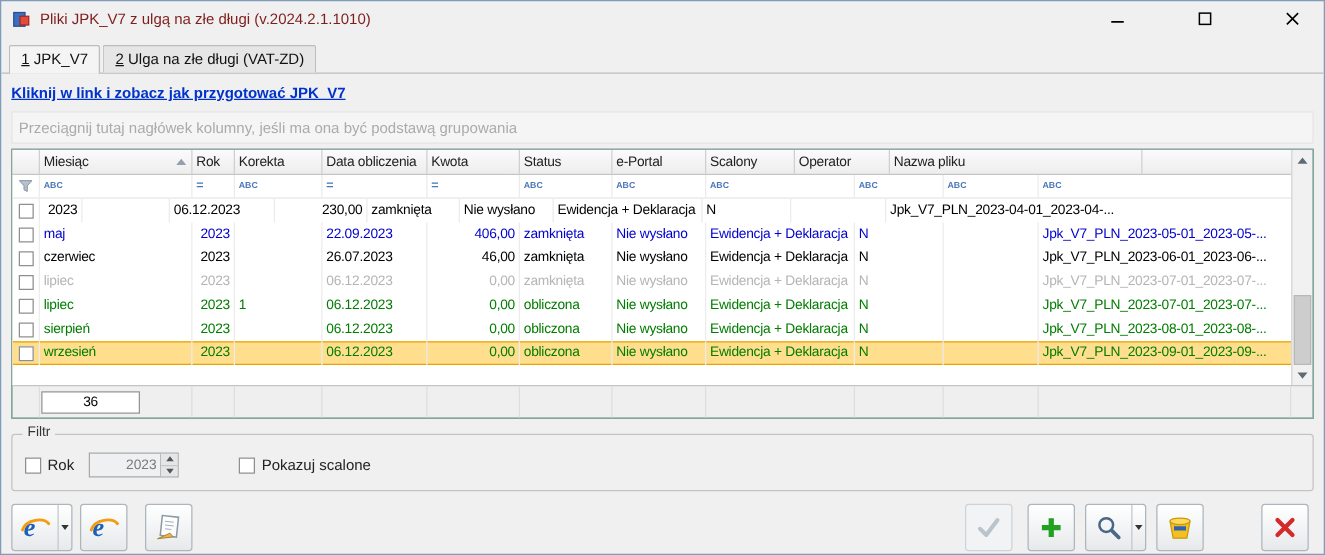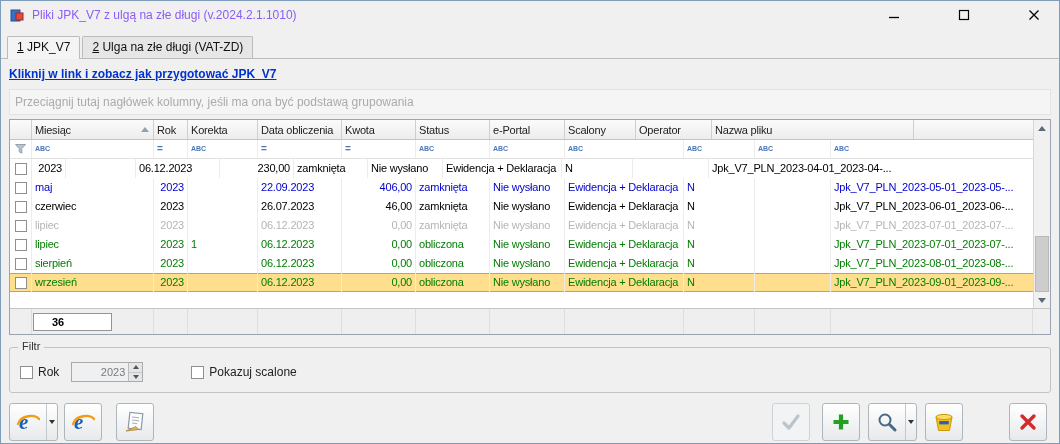--- a/index.html
+++ b/index.html
@@ -2,21 +2,21 @@
 <html><head>
 <meta charset="utf-8">
 <style>
   html,body{margin:0;padding:0;background:#fff;font-family:"Liberation Sans",sans-serif;}
   *,*::before,*::after{box-sizing:border-box;}
   .window{width:1060px;height:444px;background:#f0f0f0;border:1px solid #7f9db9;overflow:hidden;}
 
   
   .titlebar{height:28px;display:flex;align-items:center;padding:0 10px 0 8px;}
   .app-icon{display:flex;margin-right:7px;}
-  .title{font-size:12px;color:#8b5cf6;white-space:nowrap;}
+  .title{font-size:12px;color:#7f1d1d;white-space:nowrap;}
   .win-controls{margin-left:auto;display:flex;align-items:center;}
   .win-btn{width:30px;height:22px;display:flex;align-items:center;justify-content:center;margin-left:40px;cursor:default;}
 
   
   .tabstrip{height:30px;display:flex;align-items:flex-end;padding-left:6px;border-bottom:1px solid #bcbcbc;}
   .tab{font-size:12px;color:#111;padding:3px 9px 4px;border:1px solid #bcbcbc;border-bottom:none;background:#e6e6e6;margin-right:2px;border-radius:2px 2px 0 0;white-space:pre;}
   .tab.active{background:#f4f4f4;margin-bottom:-1px;padding-bottom:5px;}
   .accel{text-decoration:underline;}
 
   .content{padding:0 8px;}
@@ -54,21 +54,21 @@
   .vs-btn{height:16px;display:flex;align-items:center;justify-content:center;}
   .tri-up{width:0;height:0;border-left:4px solid transparent;border-right:4px solid transparent;border-bottom:5px solid #5f6a75;}
   .tri-down{width:0;height:0;border-left:4px solid transparent;border-right:4px solid transparent;border-top:5px solid #5f6a75;}
   .vs-track{flex:1;position:relative;}
   .vs-thumb{position:absolute;left:1px;right:1px;bottom:0;height:56px;background:#cdcdcd;border:1px solid #b8b8b8;}
 
   
   .grid-footer{display:flex;height:26px;border-top:1px solid #c4c4c4;background:#efefef;}
   .ftcell{height:100%;border-right:1px solid #dedede;display:flex;align-items:center;padding:0 1px;line-height:normal;}
   .ftcell.c11{border-right:1px solid #dedede;}
-  .sum-box{width:79px;height:18px;border:1px solid #949494;background:#fff;font-size:11px;text-align:left;line-height:16px;padding:0 18px;color:#000;font-weight:bold;}
+  .sum-box{width:79px;height:18px;border:1px solid #949494;background:#fff;font-size:11px;text-align:center;line-height:16px;padding:0 18px;color:#000;}
 
   
   .filtr-box{margin-top:12px;height:46px;border:1px solid #c3c3c3;border-radius:3px;position:relative;}
   .filtr-label{position:absolute;top:-8px;left:8px;background:#f0f0f0;padding:0 4px;font-size:11px;color:#333;}
   .filtr-content{display:flex;align-items:center;height:100%;padding:4px 10px 0;}
   .chk-wrap{display:flex;align-items:center;}
   .chk{width:13px;height:13px;border:1px solid #8f8f8f;background:#fff;margin-right:5px;flex:none;}
   .chk-label{font-size:12px;color:#222;white-space:nowrap;}
   .spin{margin-left:12px;width:72px;height:20px;border:1px solid #aaa;background:#eef0f1;display:flex;}
   .spin-val{flex:1;font-size:11px;color:#7a7a7a;text-align:right;line-height:18px;padding-right:3px;}

